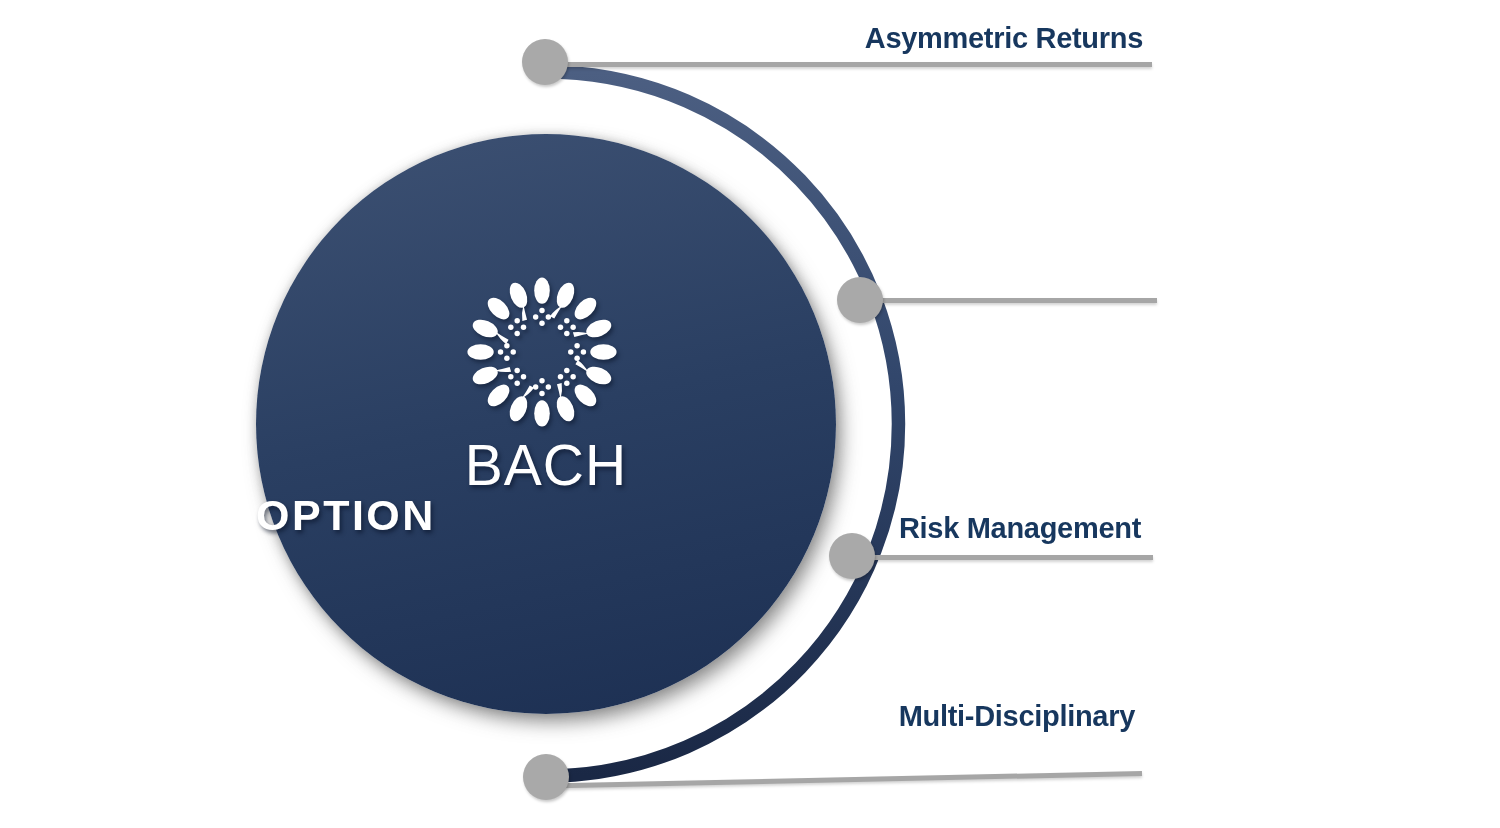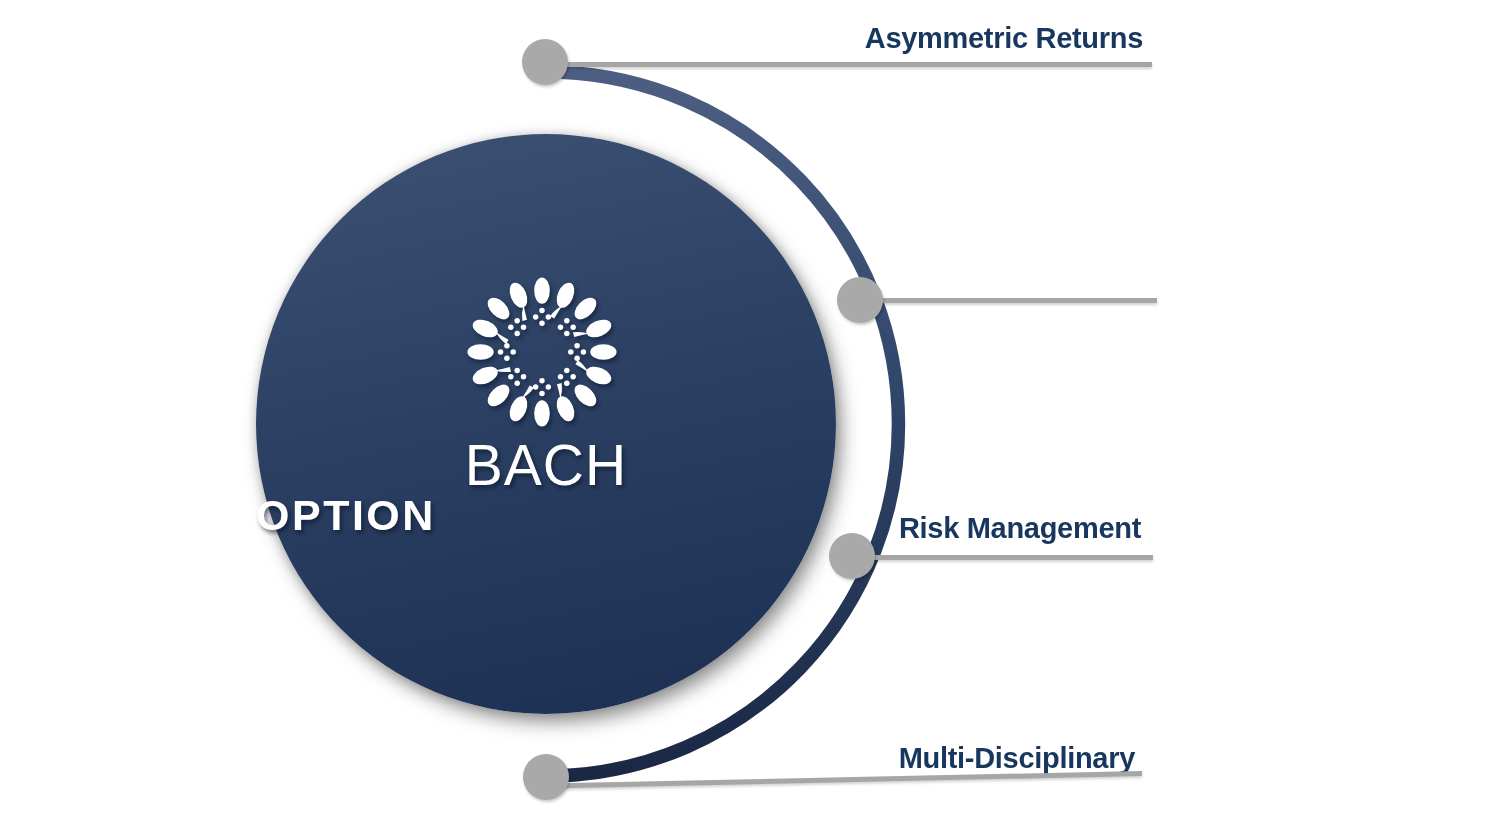--- a/index.html
+++ b/index.html
@@ -55,21 +55,21 @@
   .dot-1{left:522px;top:39px;}
   
   .label-2{top:256px;right:345px;}
   .line-2{left:860px;top:298px;width:297px;}
   .dot-2{left:837px;top:277px;}
   
   .label-3{top:514px;right:359px;}
   .line-3{left:852px;top:555px;width:301px;}
   .dot-3{left:829px;top:533px;}
   
-  .label-4{top:744px;right:365px;}
+  .label-4{top:702px;right:365px;}
   .line-4{left:546px;top:771px;width:596px;transform:rotate(-1.2deg);transform-origin:100% 50%;}
   .dot-4{left:523px;top:754px;}
 </style>
 </head>
 <body>
 
 <div class="canvas">
 
   <svg class="arc-svg" viewBox="0 0 1500 828" aria-hidden="true">
     <defs>

